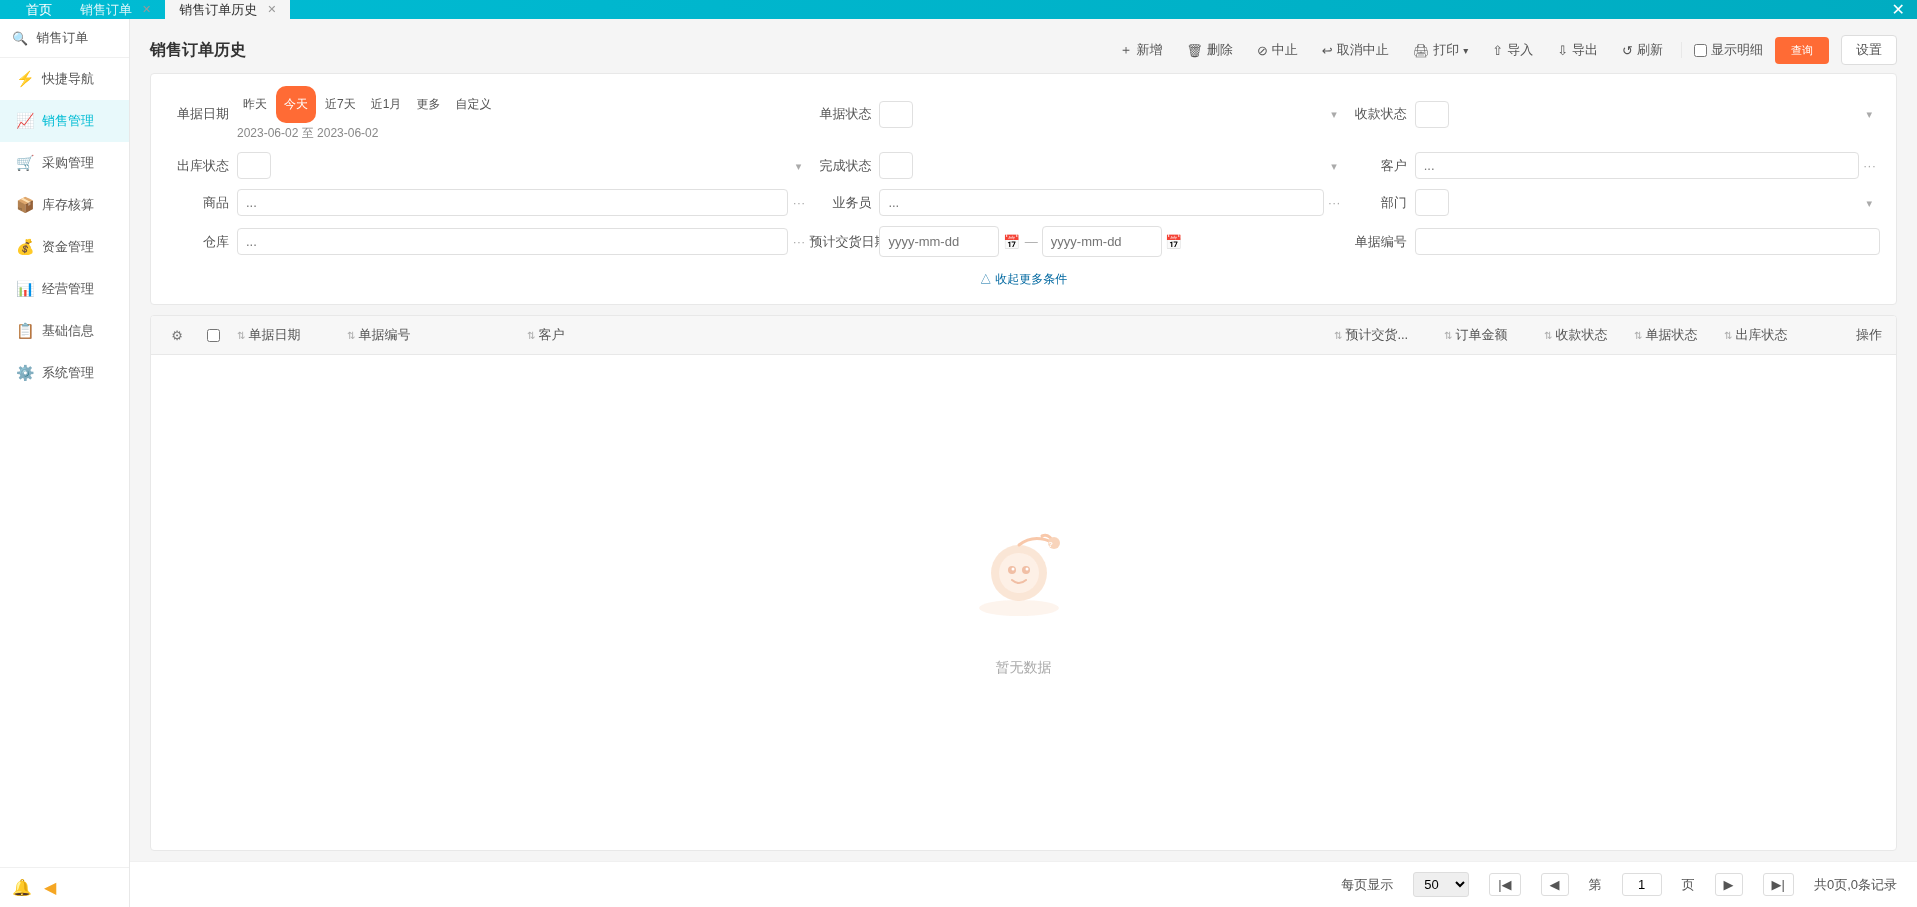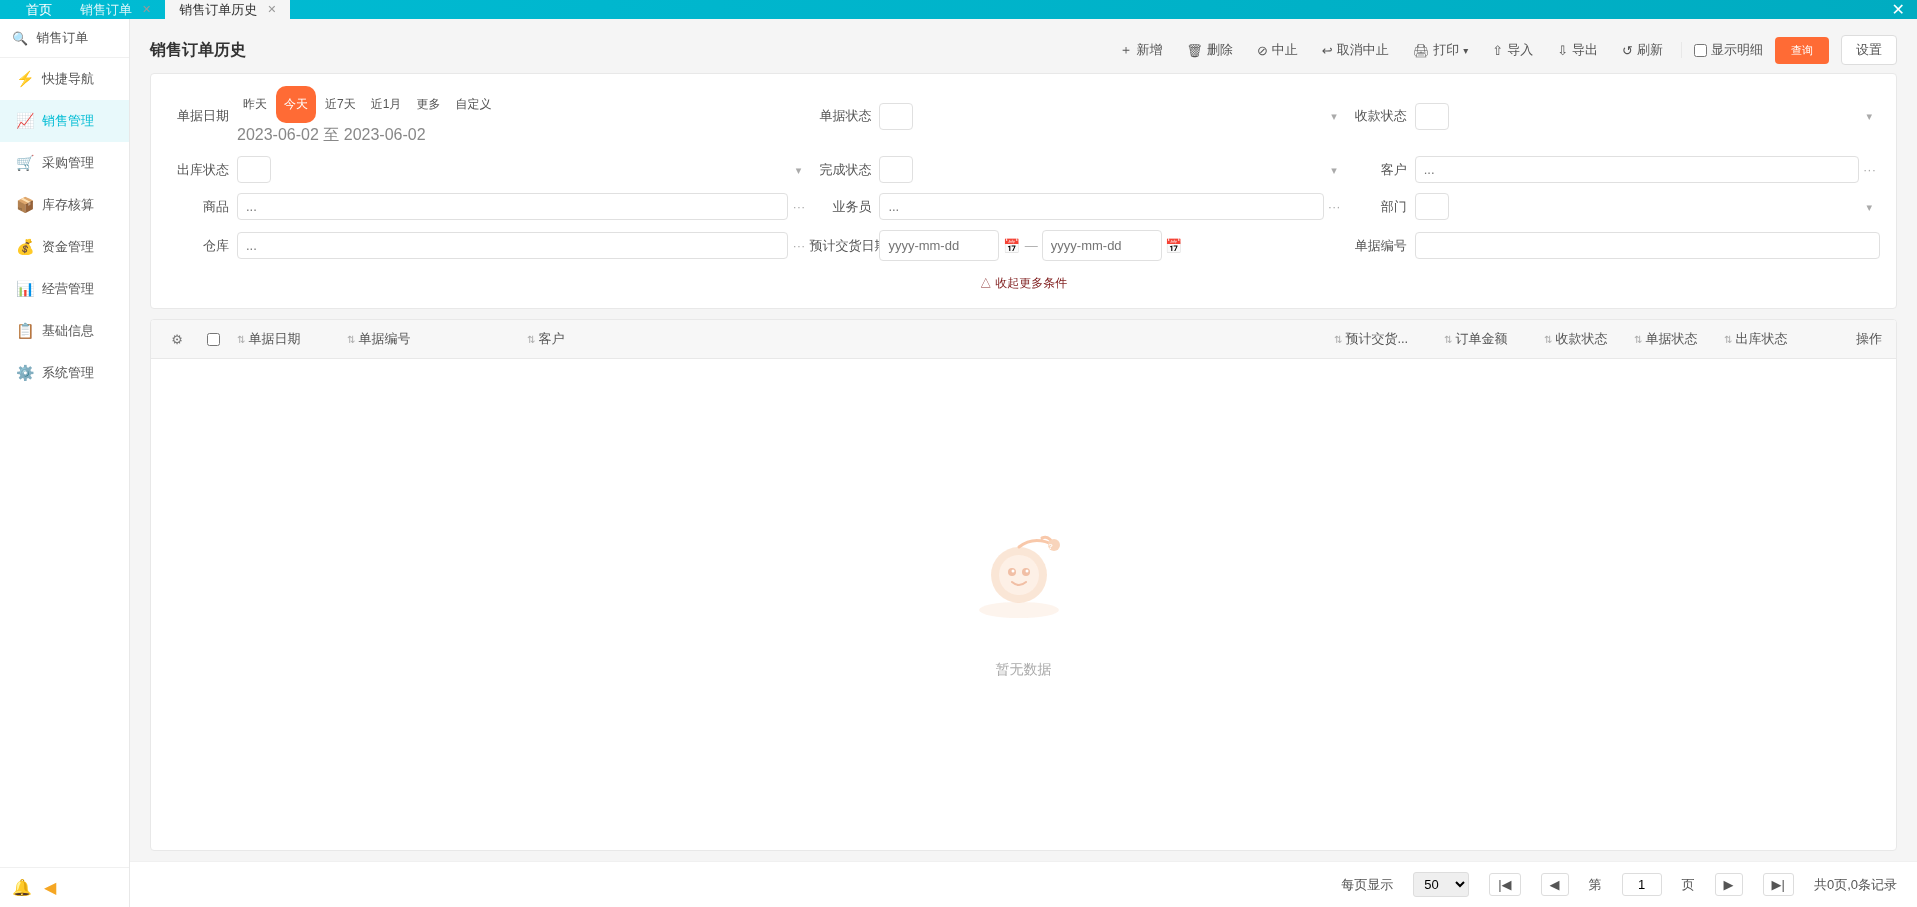--- a/index.html
+++ b/index.html
@@ -43,29 +43,29 @@
     .filter-row:last-child { margin-bottom: 0; }
     .filter-item { display: flex; align-items: center; flex: 1; min-width: 0; }
     .filter-label { color: #555; font-size: 13px; white-space: nowrap; width: 70px; text-align: right; padding-right: 8px; flex-shrink: 0; }
     .filter-input { border: 1px solid #e0e0e0; border-radius: 4px; padding: 5px 8px; font-size: 13px; color: #333; flex: 1; min-width: 0; outline: none; }
     .filter-select { border: 1px solid #e0e0e0; border-radius: 4px; padding: 5px 8px; font-size: 13px; color: #333; flex: 1; min-width: 0; outline: none; background: white; appearance: none; padding-right: 24px; position: relative; }
     .select-wrapper { position: relative; flex: 1; min-width: 0; }
     .select-wrapper::after { content: '▾'; position: absolute; right: 8px; top: 50%; transform: translateY(-50%); color: #aaa; pointer-events: none; font-size: 11px; }
     .date-tag { display: flex; align-items: center; gap: 3px; font-size: 12px; }
     .date-btn { padding: 2px 6px; border-radius: 3px; cursor: pointer; font-size: 12px; color: #555; border: none; background: none; }
     .date-btn.active { background: #ff6b35; color: white; border-radius: 10px; padding: 10px 8px; }
-    .date-range { font-size: 16px; color: #888; margin-top: 2px; }
+    .date-range { font-size: 12px; color: #888; margin-top: 2px; }
     .dots-btn { color: #aaa; cursor: pointer; padding: 0 4px; }
     .date-input-group { display: flex; align-items: center; gap: 4px; flex: 1; }
     .date-input { border: 1px solid #e0e0e0; border-radius: 4px; padding: 7px 8px; font-size: 13px; color: #999; width: 120px; outline: none; }
     .date-cal-icon { color: #aaa; cursor: pointer; font-size: 14px; }
     .date-dash { color: #aaa; }
 
     
-    .filter-collapse { text-align: center; padding: 4px 0; color: #7f1d1d; cursor: pointer; font-size: 12px; }
+    .filter-collapse { text-align: center; padding: 4px 0; color: #0369a1; cursor: pointer; font-size: 12px; }
 
     
     .table-area { margin: 10px 20px; background: white; border: 1px solid #e8e8e8; border-radius: 4px; flex: 1; display: flex; flex-direction: column; overflow: hidden; }
     .table-header-row { display: flex; align-items: center; background: #f7f7f7; border-bottom: 1px solid #e8e8e8; padding: 0 8px; }
     .th { padding: 10px 6px; font-size: 13px; color: #555; display: flex; align-items: center; gap: 3px; white-space: nowrap; }
     .th .sort-icon { color: #aaa; font-size: 10px; cursor: pointer; }
     .th-settings { width: 36px; justify-content: center; cursor: pointer; color: #777; }
     .th-checkbox { width: 36px; justify-content: center; }
     .th-date { width: 110px; }
     .th-sno { width: 180px; }

